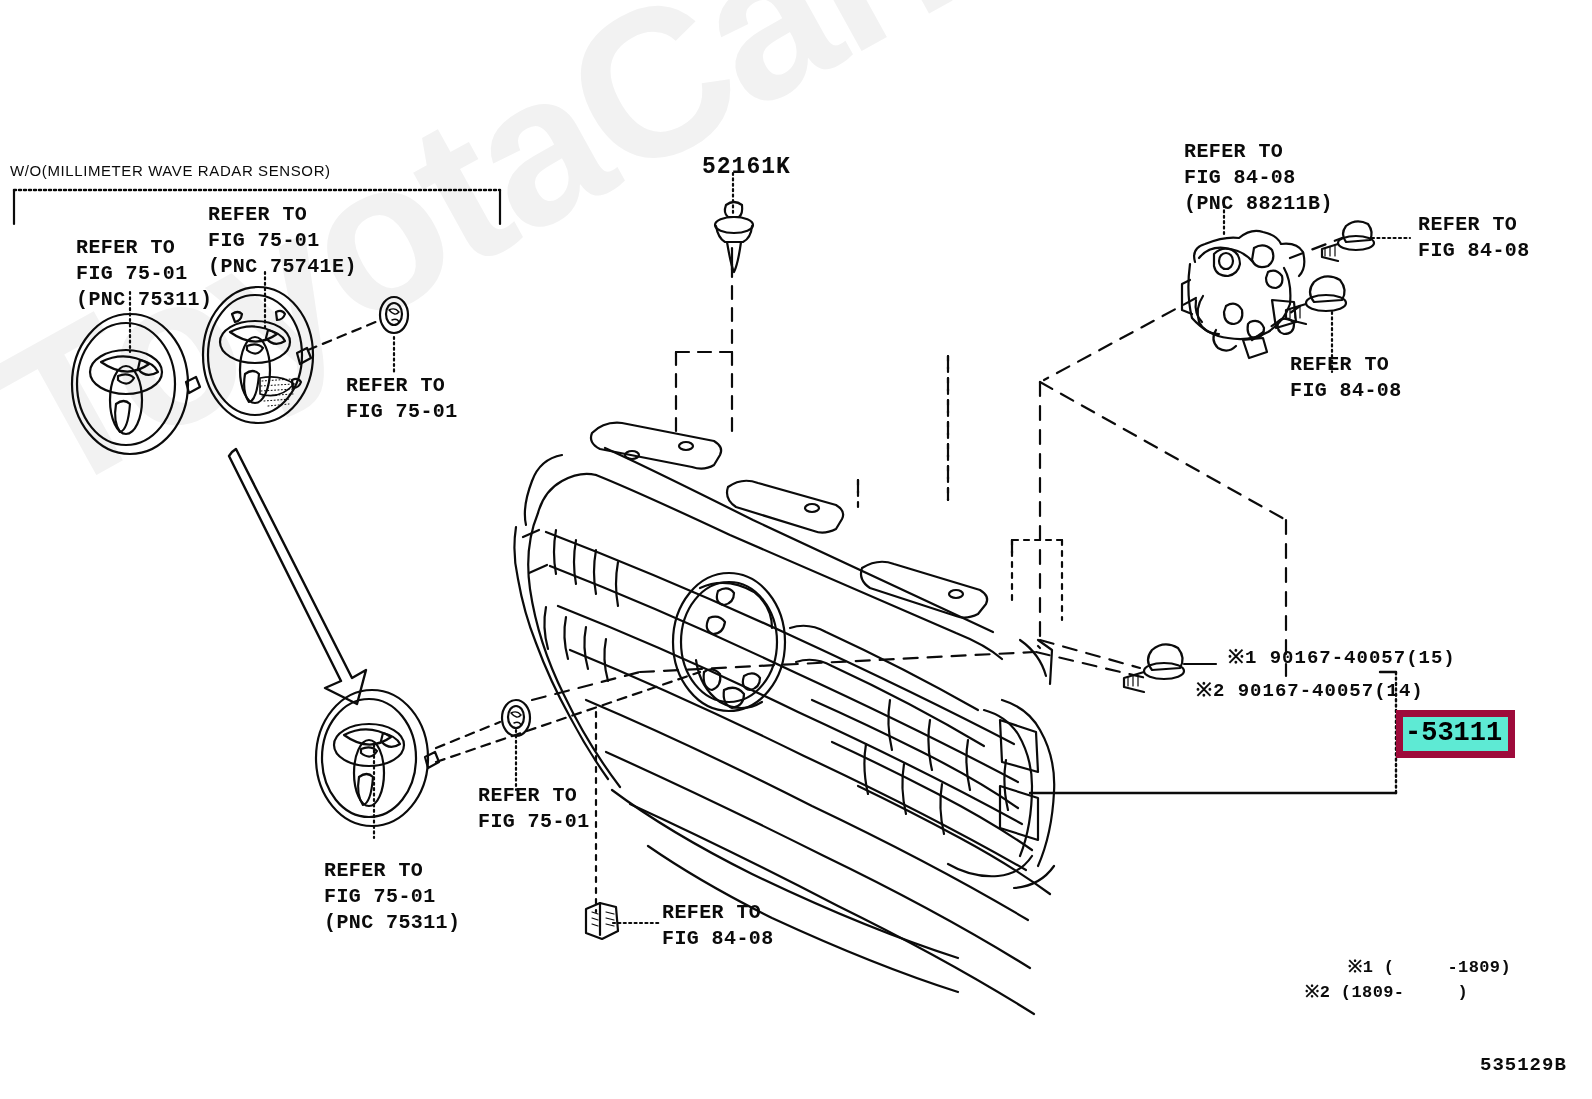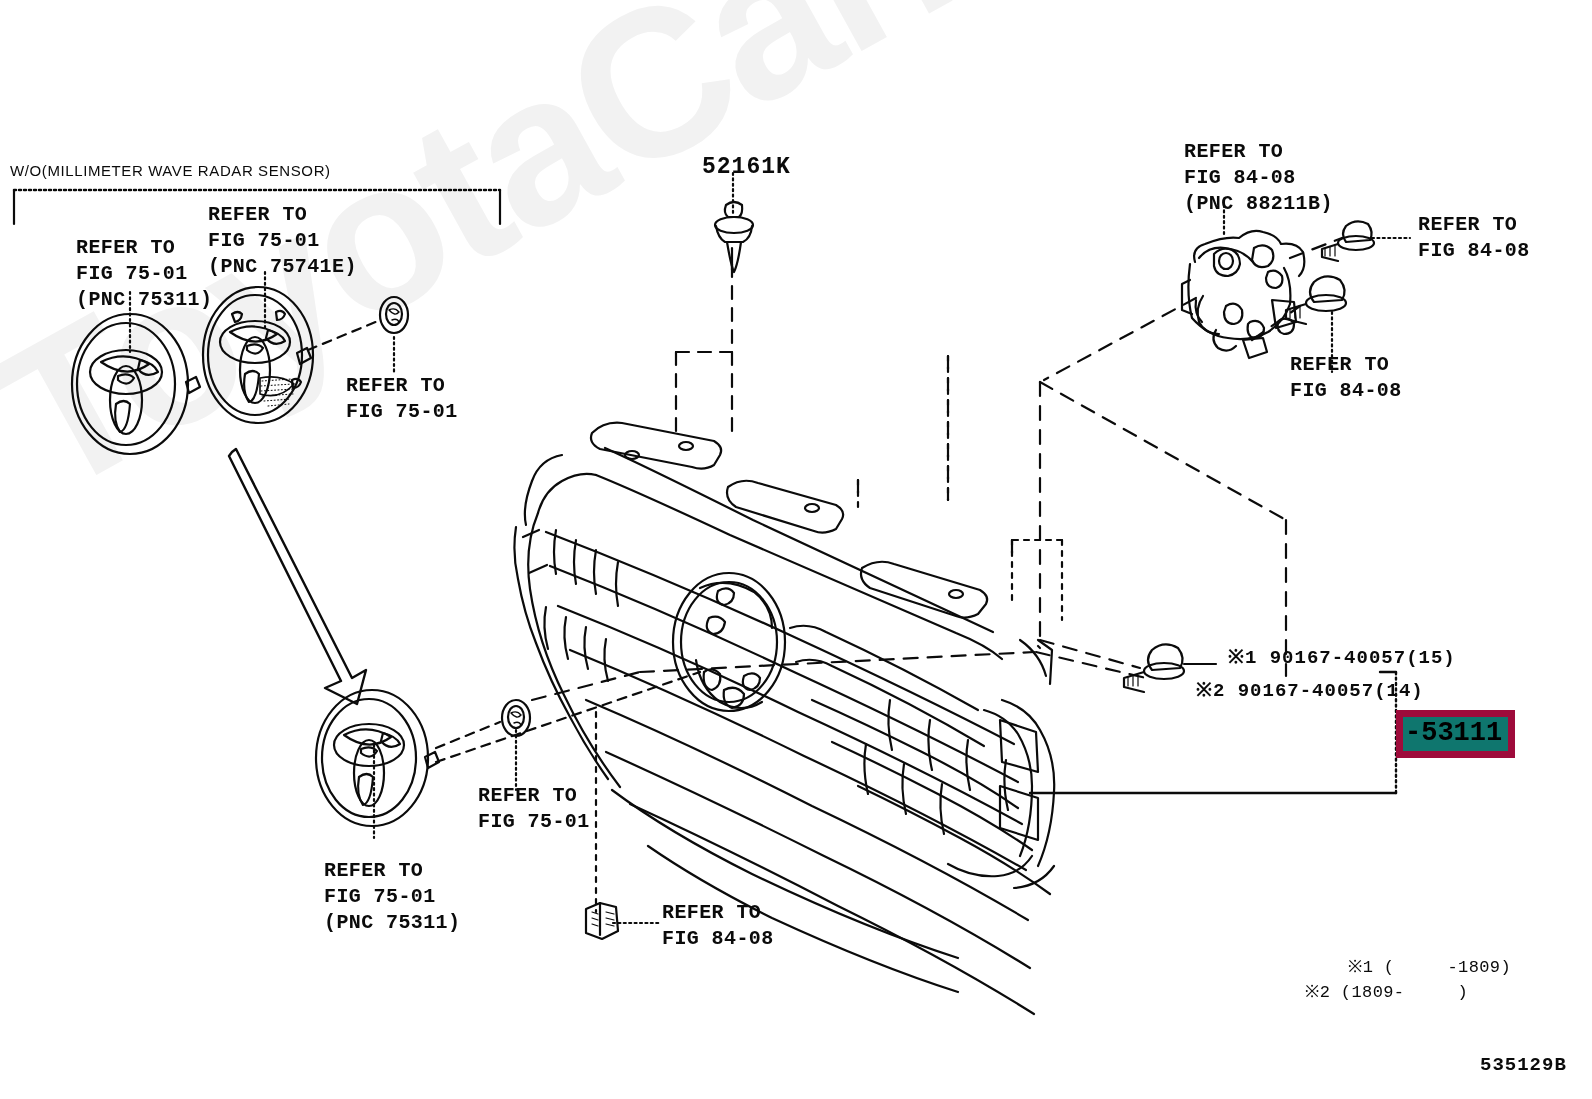--- a/index.html
+++ b/index.html
@@ -35,29 +35,29 @@
     line-height:26px;
     color:#0b0b0b;
     white-space:pre;
     letter-spacing:0.4px;
   }
   .lbl.big{font-size:23px;line-height:27px;letter-spacing:1px;}
   .lbl.hdr{
     font-family:"Liberation Sans","DejaVu Sans",sans-serif;
     font-size:15px;font-weight:400;letter-spacing:0.6px;
   }
-  .lbl.foot{font-size:17px;line-height:25px;font-weight:400;text-align:center;}
+  .lbl.foot{font-size:17px;line-height:25px;font-weight:700;text-align:center;}
   .lbl.code{font-size:19px;font-weight:700;letter-spacing:1px;}
 
   
   #callout-53111{
     position:absolute;
     left:1396px; top:710px;
     border:7px solid #9e0b3b;
-    background:#0f766e;
+    background:#5eead4;
     padding:1px 6px 3px 2px;
     font-family:"Liberation Mono","DejaVu Sans Mono",monospace;
     font-size:27px;
     font-weight:700;
     color:#000;
     line-height:30px;
     letter-spacing:0px;
   }
   svg.layer{position:absolute;left:0;top:0;width:1592px;height:1099px;overflow:visible;pointer-events:none;}
   svg.layer *{vector-effect:non-scaling-stroke;}

